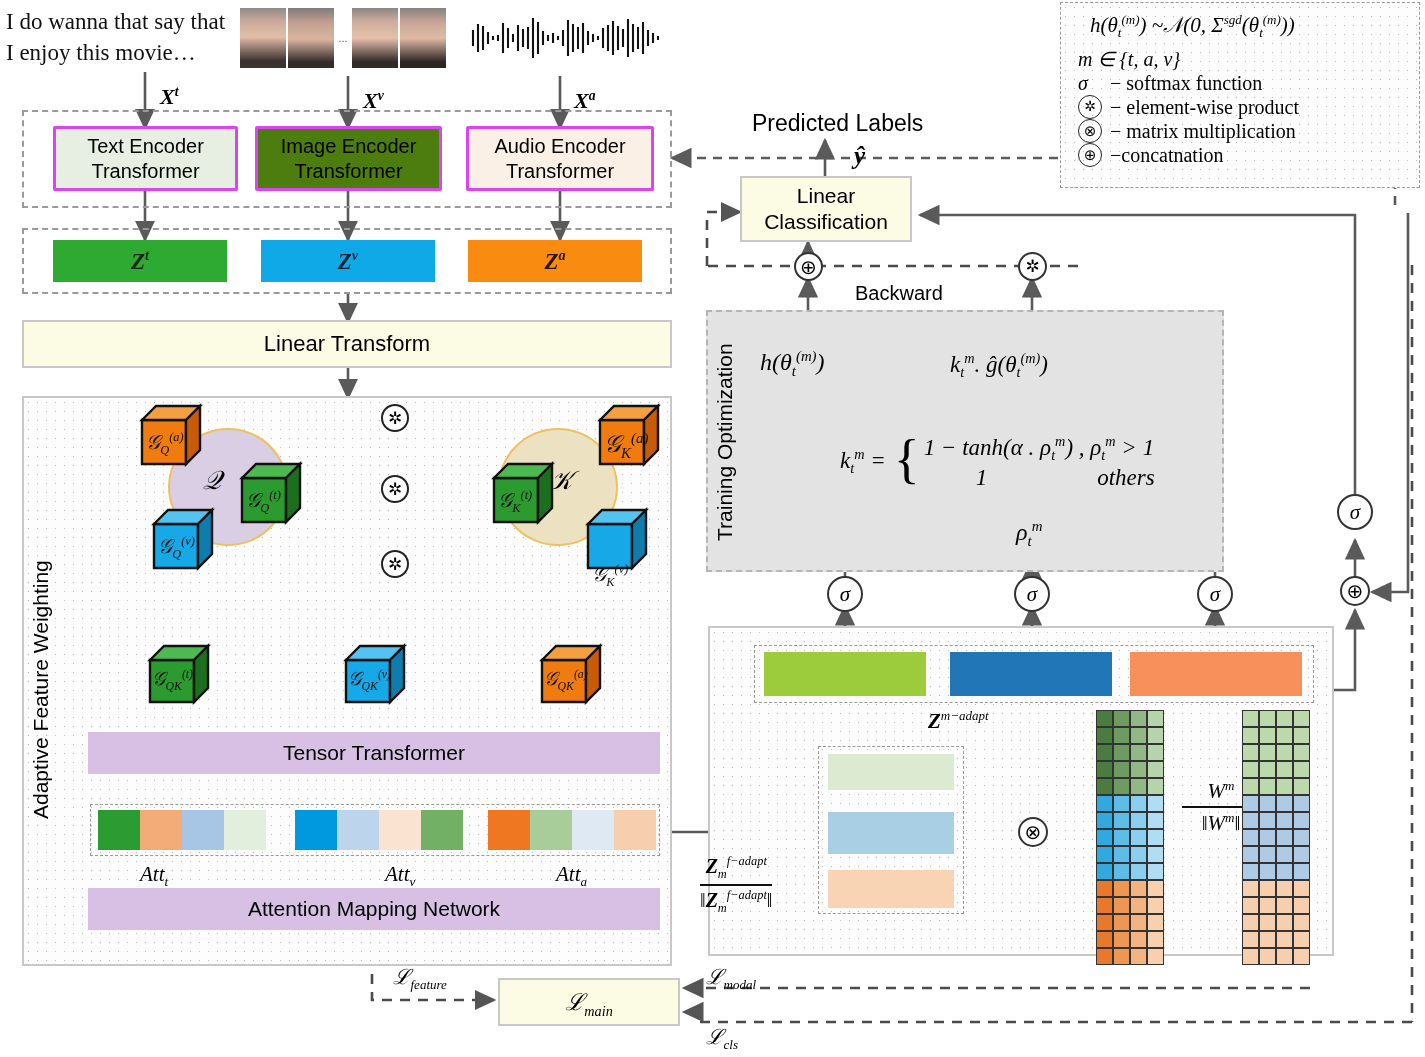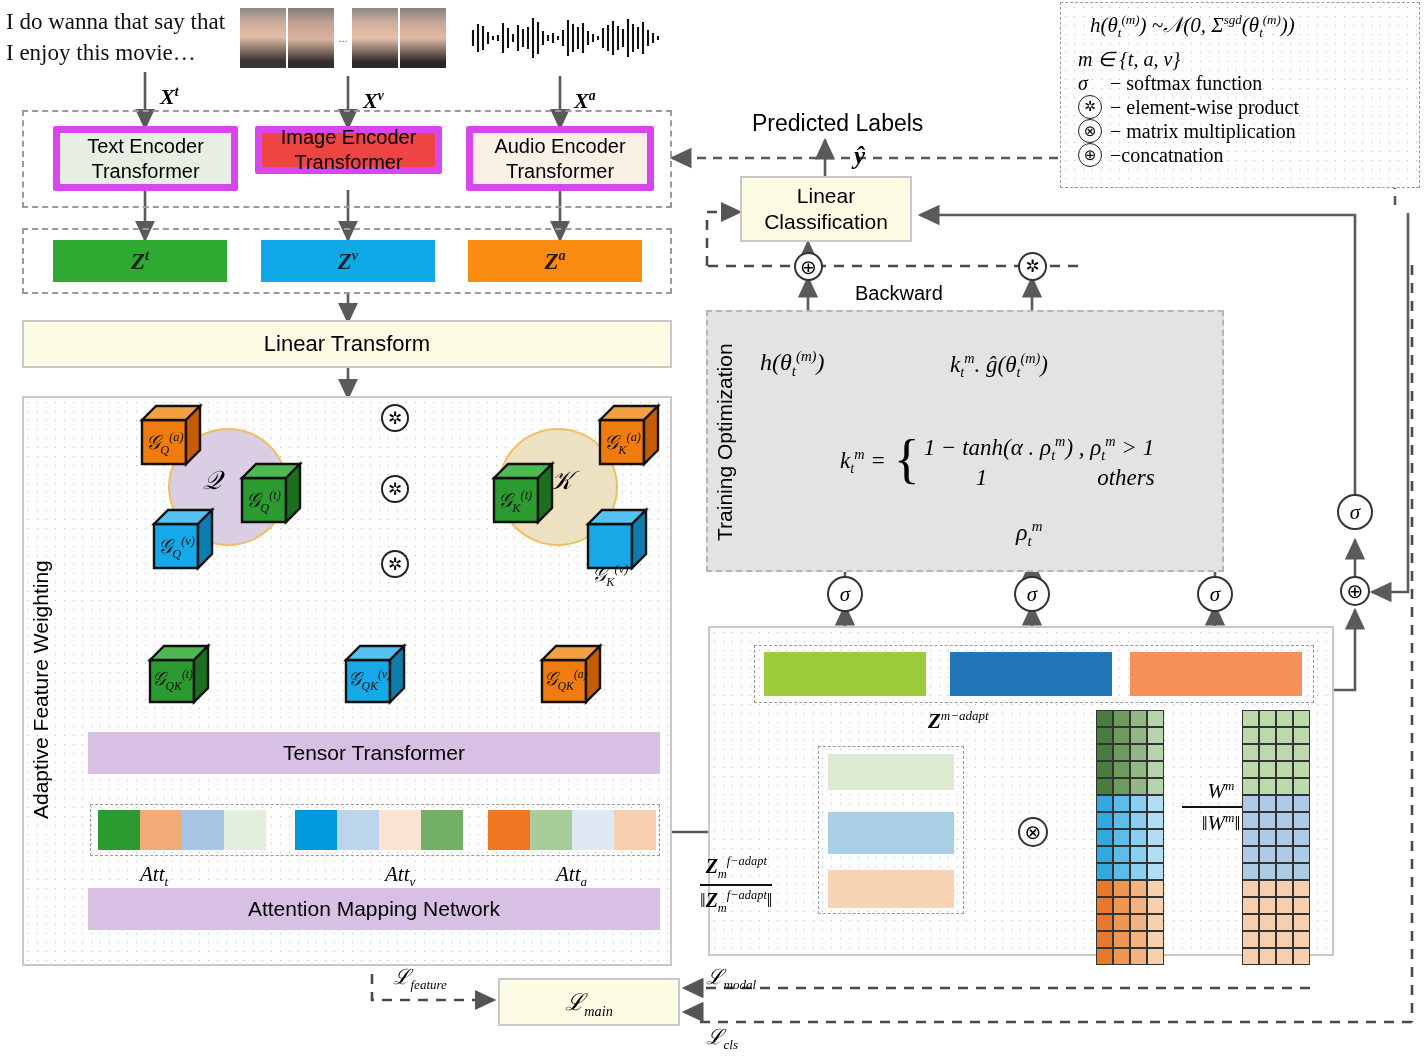--- a/index.html
+++ b/index.html
@@ -10,21 +10,21 @@
   .serif{font-family:"Liberation Serif",serif;}
   .it{font-style:italic;}
   .dotbg{
     background-color:#fdfdfd;
     background-image:radial-gradient(#b9b9b9 0.8px, transparent 0.9px);
     background-size:9px 9px;
   }
   .dashgrey{border:2px dashed #9a9a9a;}
   .solidgrey{border:2px solid #c8c8c8;}
   svg{position:absolute;left:0;top:0;overflow:visible;pointer-events:none;}
-  .encoder{border:7px solid #d946ef;border-radius:2px;}
+  .encoder{border:3px solid #d946ef;border-radius:2px;}
   .vbar{writing-mode:vertical-rl;transform:rotate(180deg);}
   sup,sub{font-size:.62em;}
 </style>
 </head>
 <body>
 
 <div id="root">
 
   <svg width="1425" height="1057">
     <defs>
@@ -193,21 +193,21 @@
     <span>X</span><sup>v</sup>
   </div>
   <div class="abs serif it" style="left:574px;top:88px;font-size:22px;font-weight:bold;">
     <span>X</span><sup>a</sup>
   </div>
 
   <div class="abs dashgrey" style="left:22px;top:110px;width:650px;height:98px;"></div>
   <div class="abs ctr encoder" style="left:53px;top:126px;width:185px;height:65px;background:#e6efe1;font-size:20px;line-height:25px;">
     <div><span>Text Encoder</span><br><span>Transformer</span></div>
   </div>
-  <div class="abs ctr encoder" style="left:255px;top:126px;width:187px;height:48px;background:#ef4444;font-size:20px;line-height:25px;">
+  <div class="abs ctr encoder" style="left:255px;top:126px;width:187px;height:65px;background:#4d7c0f;font-size:20px;line-height:25px;">
     <div><span>Image Encoder</span><br><span>Transformer</span></div>
   </div>
   <div class="abs ctr encoder" style="left:466px;top:126px;width:188px;height:65px;background:#fbf0e6;font-size:20px;line-height:25px;">
     <div><span>Audio Encoder</span><br><span>Transformer</span></div>
   </div>
 
   <div class="abs dashgrey" style="left:22px;top:228px;width:650px;height:66px;"></div>
   <div class="abs ctr" style="left:53px;top:240px;width:174px;height:42px;background:#2eaa32;">
     <span class="serif it" style="font-size:23px;font-weight:bold;color:#10270f;"><span>Z</span><sup>t</sup></span>
   </div>
@@ -255,21 +255,21 @@
       </svg>
     <div class="abs serif it" style="left:6px;top:26px;font-size:20px;color:#111;"><span>𝒢</span><sub>Q</sub><sup>(v)</sup></div>
   </div>
 
   <div class="abs" style="left:598px;top:404px;">
     <svg width="66" height="64">
         <polygon points="2,16 46,16 46,60 2,60" fill="#f07c10" stroke="#111" stroke-width="2.4"></polygon>
         <polygon points="2,16 16,2 60,2 46,16" fill="#f5a040" stroke="#111" stroke-width="2.4"></polygon>
         <polygon points="46,16 60,2 60,46 46,60" fill="#c65c06" stroke="#111" stroke-width="2.4"></polygon>
       </svg>
-    <div class="abs serif it" style="left:6px;top:26px;font-size:20px;color:#111;"><span>𝒢</span><sub>K</sub><sup>(a)</sup></div>
+    <div class="abs serif it" style="left:6px;top:26px;font-size:24px;color:#111;"><span>𝒢</span><sub>K</sub><sup>(a)</sup></div>
   </div>
   <div class="abs" style="left:492px;top:462px;">
     <svg width="66" height="64">
         <polygon points="2,16 46,16 46,60 2,60" fill="#2b9b2f" stroke="#111" stroke-width="2.4"></polygon>
         <polygon points="2,16 16,2 60,2 46,16" fill="#4cba50" stroke="#111" stroke-width="2.4"></polygon>
         <polygon points="46,16 60,2 60,46 46,60" fill="#1d6f20" stroke="#111" stroke-width="2.4"></polygon>
       </svg>
     <div class="abs serif it" style="left:6px;top:26px;font-size:20px;color:#111;"><span>𝒢</span><sub>K</sub><sup>(t)</sup></div>
   </div>
   <div class="abs" style="left:586px;top:508px;">

